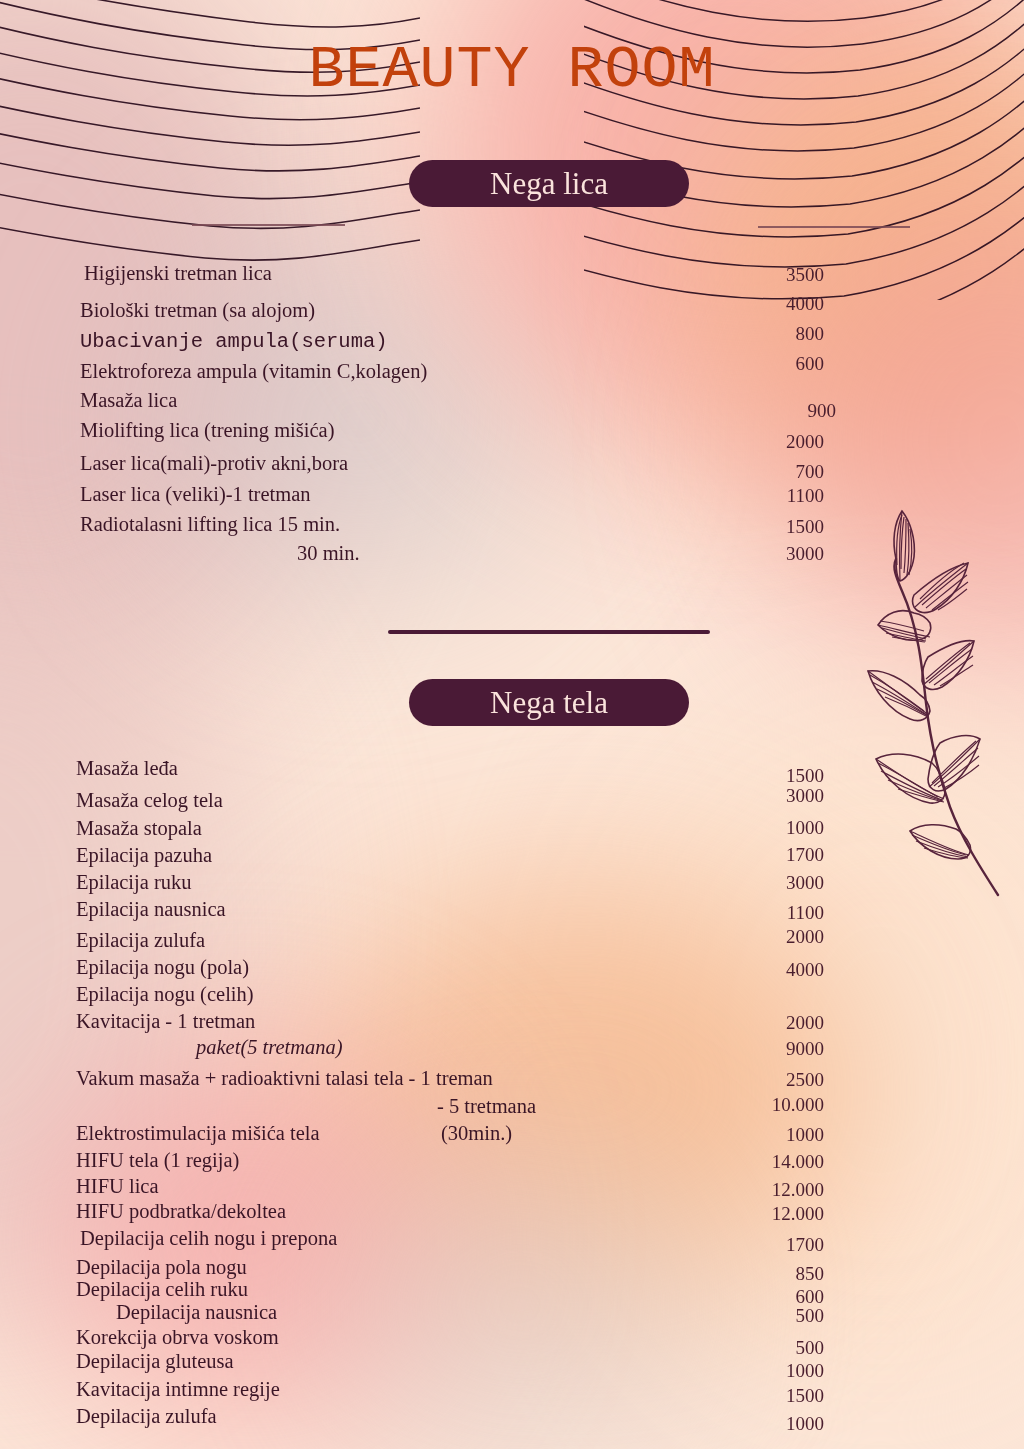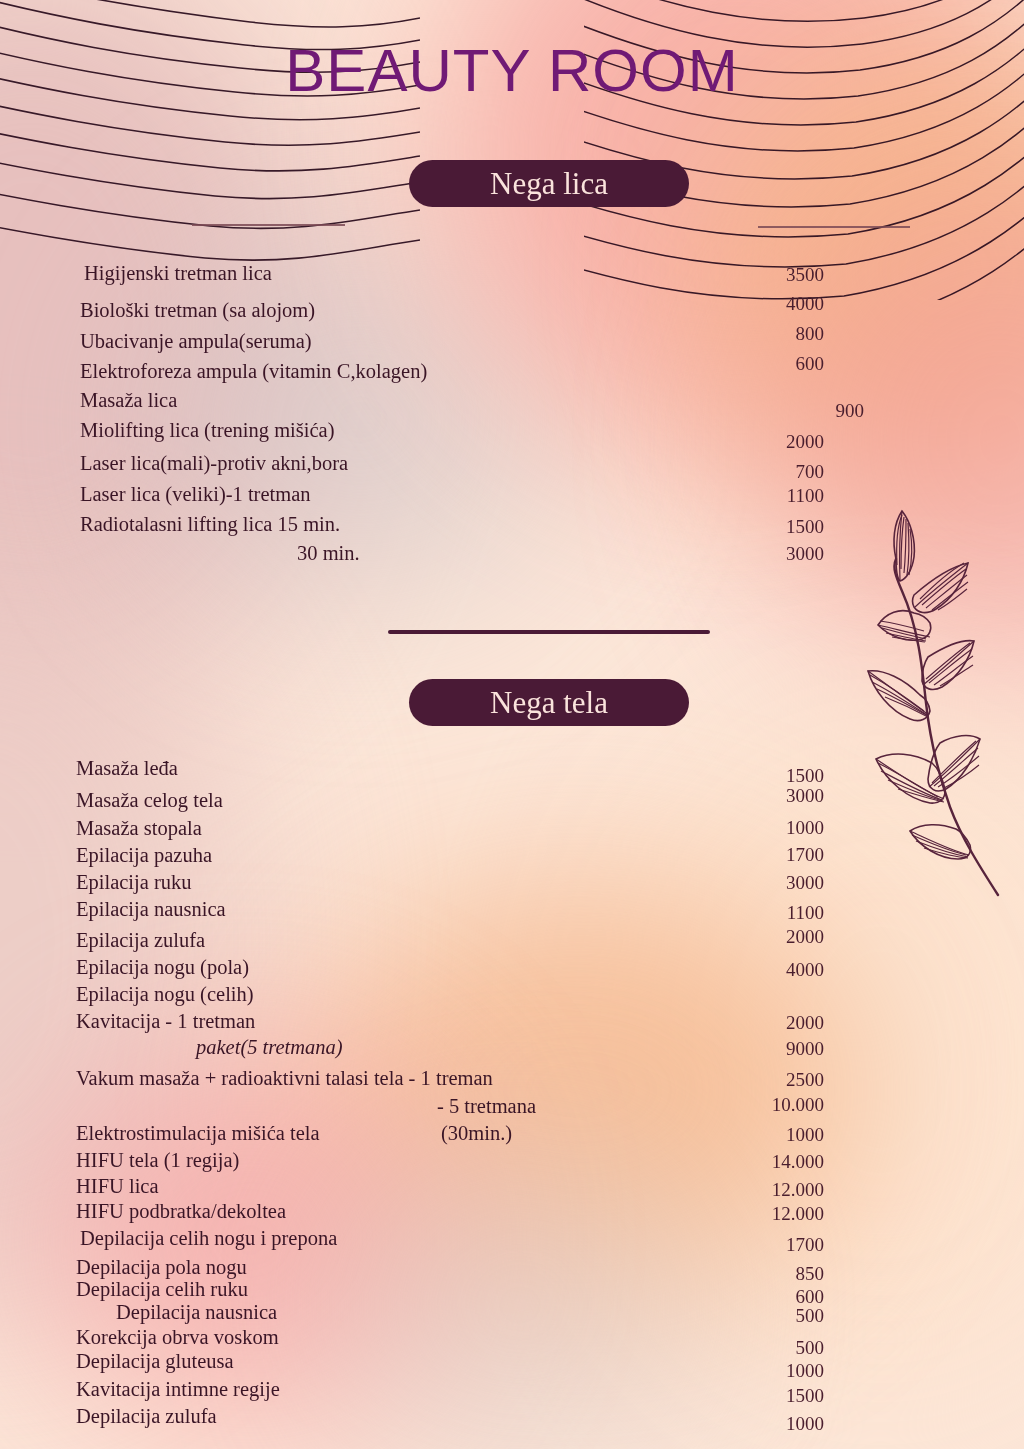--- a/index.html
+++ b/index.html
@@ -27,22 +27,22 @@
   #bg-cream-right {left:600px; top:700px;  width:560px;height:700px;  background:#fde3cf;opacity:.95;}
 
   
   .waves{position:absolute;top:0;pointer-events:none;}
   #wave-left{left:0;}
   #wave-right{right:0;}
 
   
   #title{
     position:absolute;left:0;right:0;top:36px;text-align:center;
-    font-size:60px;letter-spacing:1px;color:#701a75;
-    font-family:Liberation Sans, sans-serif;
+    font-size:60px;letter-spacing:1px;color:#c2410c;
+    font-family:Liberation Mono, monospace;
   }
   #subtitle{
     position:absolute;left:0;right:0;top:114px;text-align:center;
     font-size:34px;letter-spacing:1px;color:#4a1a36;
   }
   .pill{
     position:absolute;border-radius:40px;background:#4a1a36;
     color:#fae3dc;text-align:center;
     font-size:31px;line-height:1.0;
     display:flex;align-items:center;justify-content:center;
@@ -202,26 +202,26 @@
         <path d="M72,353 C88,358 102,362 116,363"></path>
       </g>
     </g>
   </svg>
 
   <div id="list-layer">
       <div class="item" style="left: 84px; top: 262px;">Higijenski tretman lica</div>
       <div class="price" style="left: 700px; width: 124px; top: 264px;">3500</div>
       <div class="item" style="left: 80px; top: 299px;">Biološki tretman (sa alojom)</div>
       <div class="price" style="left: 700px; width: 124px; top: 293px;">4000</div>
-      <div class="item" style="left: 80px; top: 330px;">Ubacivanje ampula(seruma)</div>
+      <div class="item" style="left: 80px; top: 330px; font-family: Liberation Mono, monospace;">Ubacivanje ampula(seruma)</div>
       <div class="price" style="left: 700px; width: 124px; top: 323px;">800</div>
       <div class="item" style="left: 80px; top: 360px;">Elektroforeza ampula (vitamin C,kolagen)</div>
       <div class="price" style="left: 700px; width: 124px; top: 353px;">600</div>
       <div class="item" style="left: 80px; top: 389px;">Masaža lica</div>
-      <div class="price" style="left: 740px; width: 124px; top: 400px;">900</div>
+      <div class="price" style="left: 712px; width: 124px; top: 400px;">900</div>
       <div class="item" style="left: 80px; top: 419px;">Miolifting lica (trening mišića)</div>
       <div class="price" style="left: 700px; width: 124px; top: 431px;">2000</div>
       <div class="item" style="left: 80px; top: 452px;">Laser lica(mali)-protiv akni,bora</div>
       <div class="price" style="left: 700px; width: 124px; top: 461px;">700</div>
       <div class="item" style="left: 80px; top: 483px;">Laser lica (veliki)-1 tretman</div>
       <div class="price" style="left: 700px; width: 124px; top: 485px;">1100</div>
       <div class="item" style="left: 80px; top: 513px;">Radiotalasni lifting lica 15 min.</div>
       <div class="price" style="left: 700px; width: 124px; top: 516px;">1500</div>
       <div class="item" style="left: 297px; top: 542px;">30 min.</div>
       <div class="price" style="left: 700px; width: 124px; top: 543px;">3000</div>

